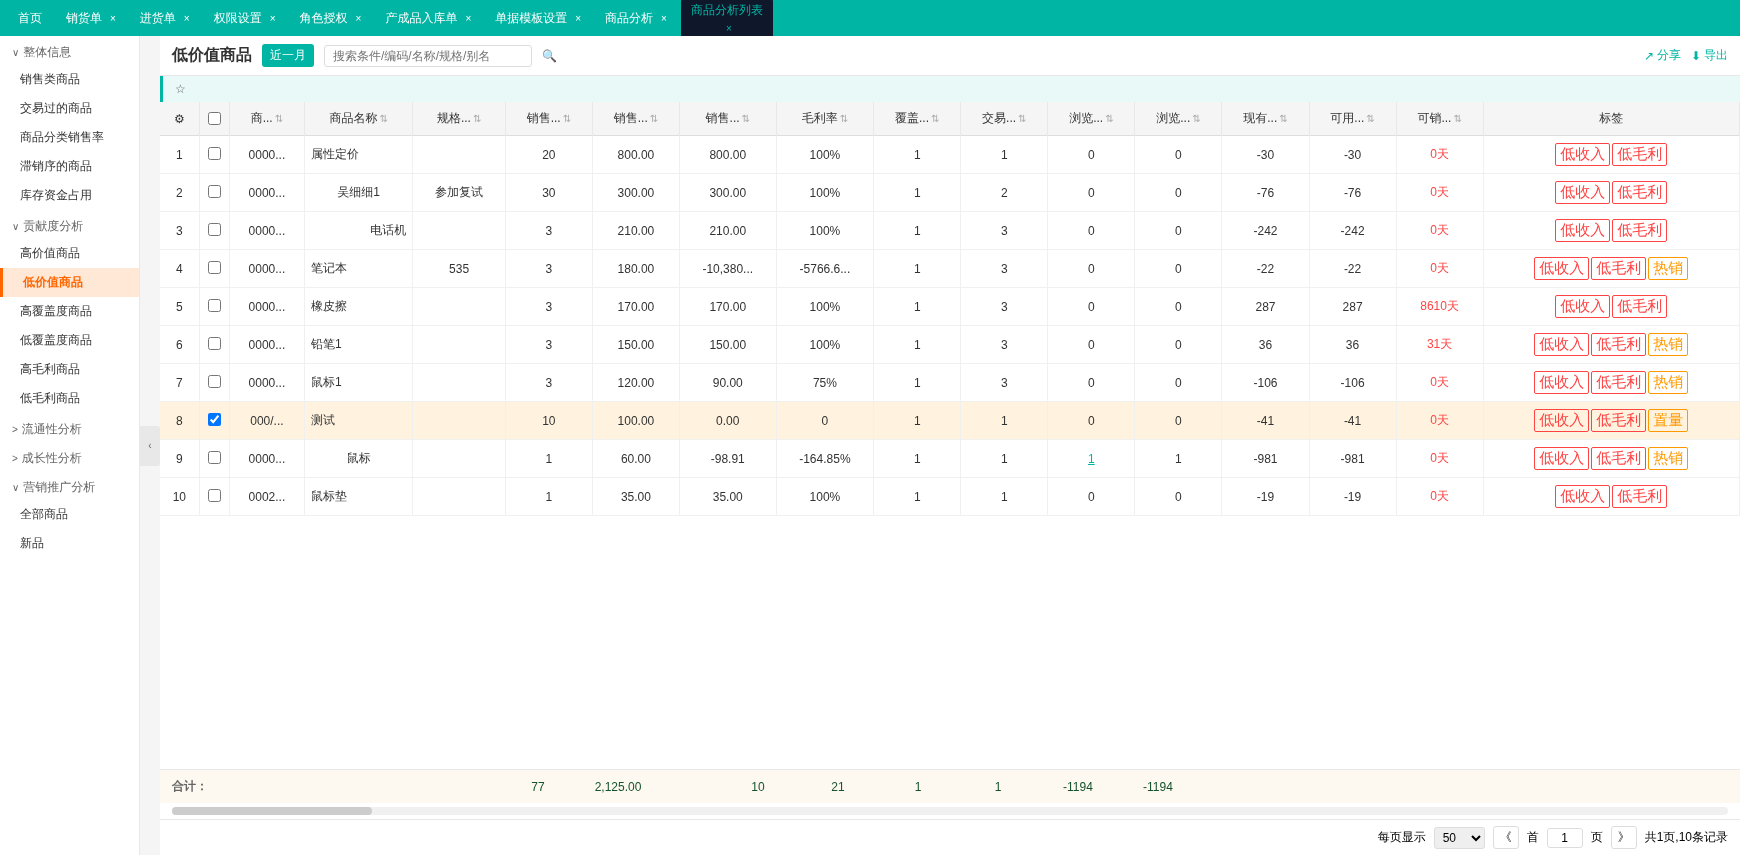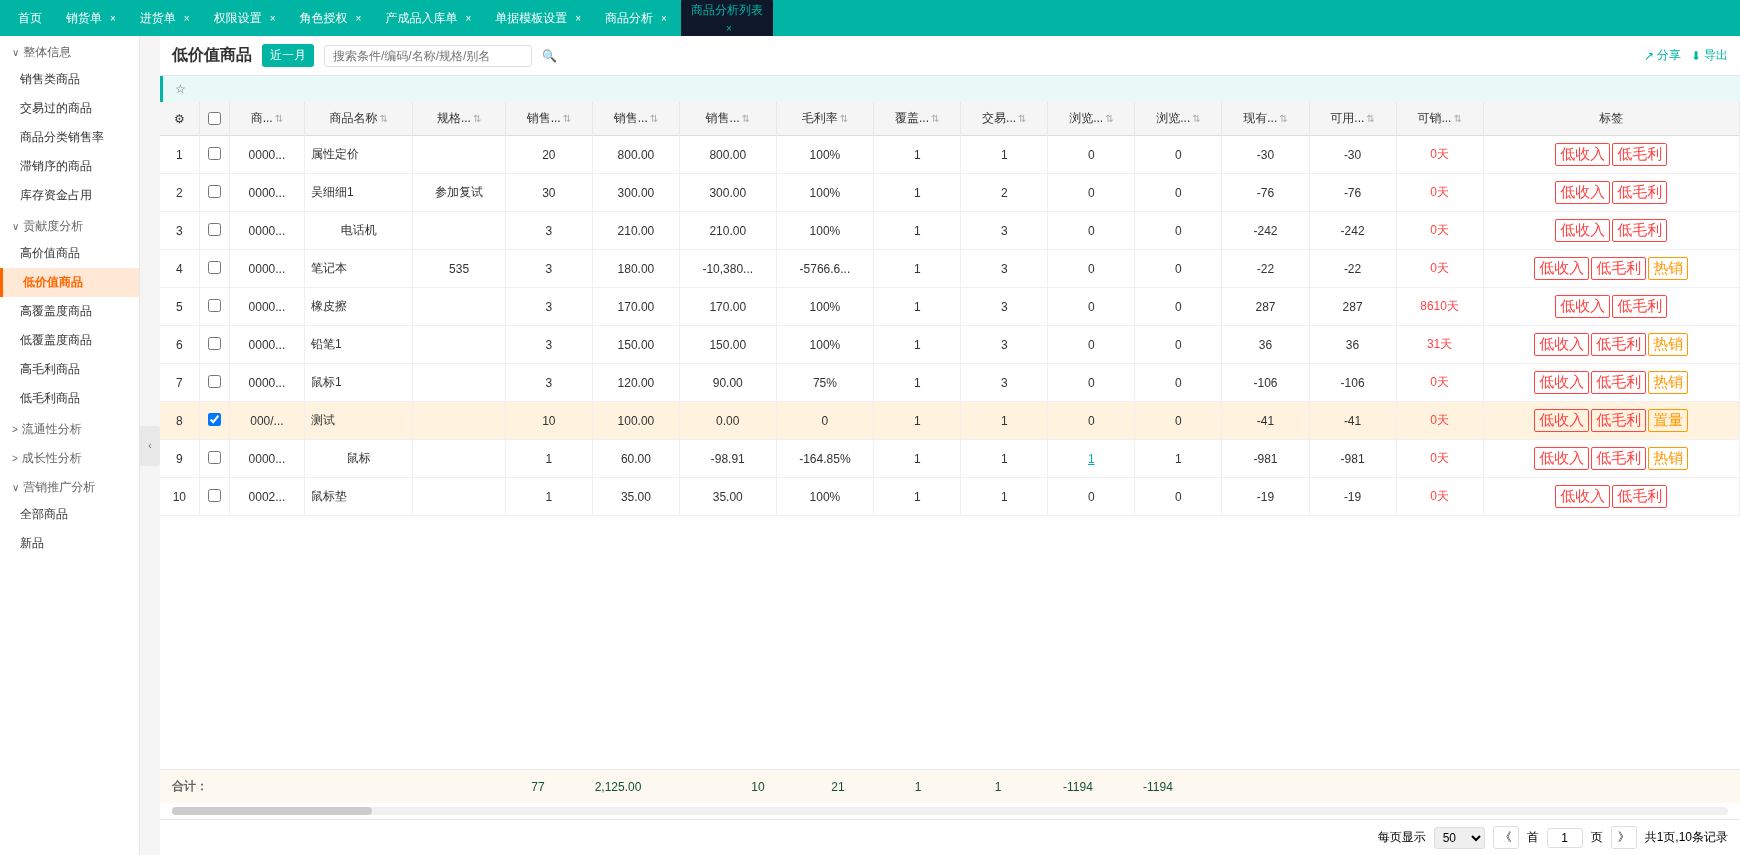--- a/index.html
+++ b/index.html
@@ -476,40 +476,40 @@
     <td>0</td>
     <td>-30</td>
     <td>-30</td>
     <td class="text-red">0天</td>
     <td><span class="tag tag-red">低收入</span><span class="tag tag-red">低毛利</span></td>
   </tr>
             <tr>
     <td>2</td>
     <td><input type="checkbox" style=""></td>
     <td>0000...</td>
-    <td style="text-align:left">吴细细1</td>
+    <td style="text-align:center">吴细细1</td>
     <td>参加复试</td>
     <td>30</td>
     <td>300.00</td>
     <td>300.00</td>
     <td>100%</td>
     <td>1</td>
     <td>2</td>
     <td>0</td>
     <td>0</td>
     <td>-76</td>
     <td>-76</td>
     <td class="text-red">0天</td>
     <td><span class="tag tag-red">低收入</span><span class="tag tag-red">低毛利</span></td>
   </tr>
             <tr>
     <td>3</td>
     <td><input type="checkbox" style=""></td>
     <td>0000...</td>
-    <td style="text-align:center">电话机</td>
+    <td style="text-align:right">电话机</td>
     <td></td>
     <td>3</td>
     <td>210.00</td>
     <td>210.00</td>
     <td>100%</td>
     <td>1</td>
     <td>3</td>
     <td>0</td>
     <td>0</td>
     <td>-242</td>

